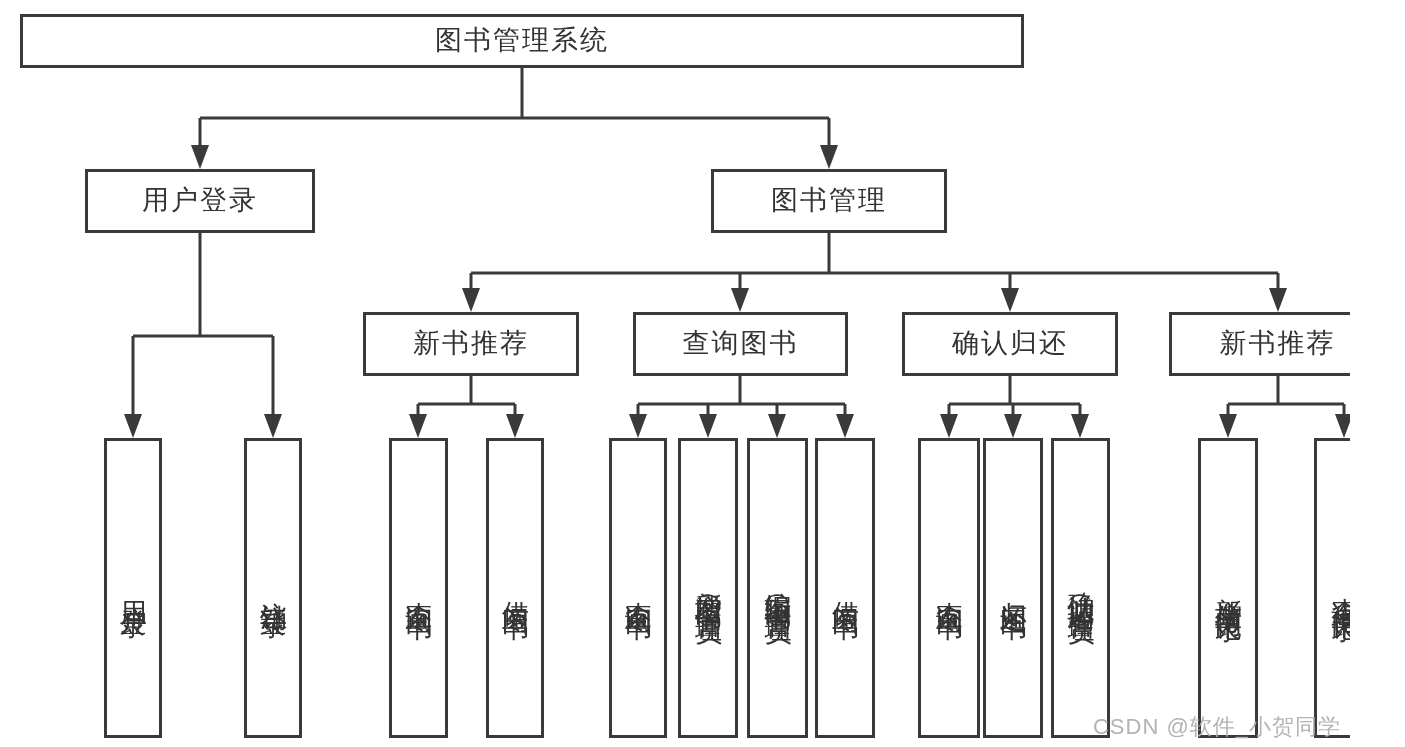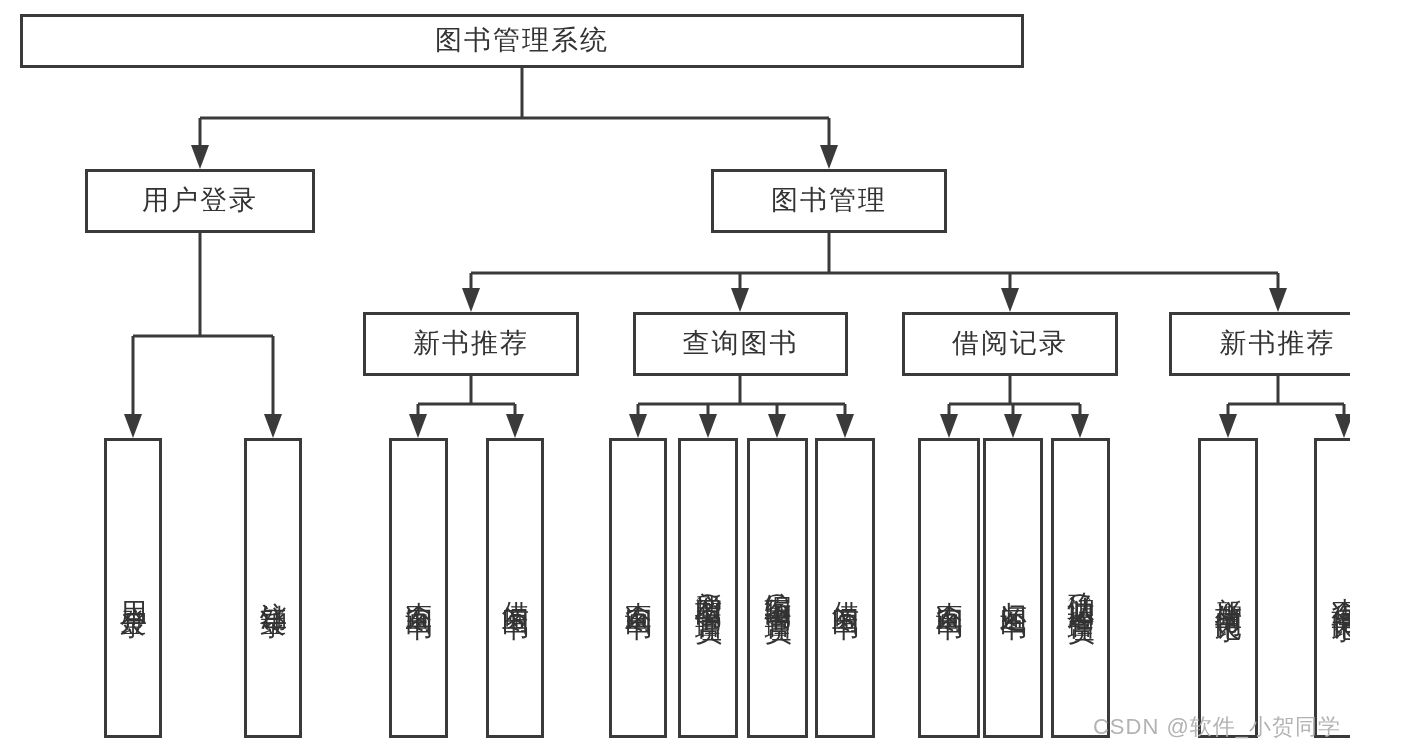--- a/index.html
+++ b/index.html
@@ -117,21 +117,21 @@
     <span class="label">新书推荐</span>
   </div>
 
   <div class="box h" style="left:711px;top:169px;width:236px;height:64px">
     <span class="label">图书管理</span>
   </div>
   <div class="box h" style="left:633px;top:312px;width:215px;height:64px">
     <span class="label">查询图书</span>
   </div>
   <div class="box h" style="left:902px;top:312px;width:216px;height:64px">
-    <span class="label">借阅记录</span>
+    <span class="label">确认归还</span>
   </div>
   <div class="box h" style="left:1169px;top:312px;width:217px;height:64px">
     <span class="label">新书推荐</span>
   </div>
 
   <div class="box v" style="left:104px;top:438px;width:58px;height:300px">
     <span class="label">用户登录</span>
   </div>
   <div class="box v" style="left:244px;top:438px;width:58px;height:300px">
     <span class="label">注销登录</span>

